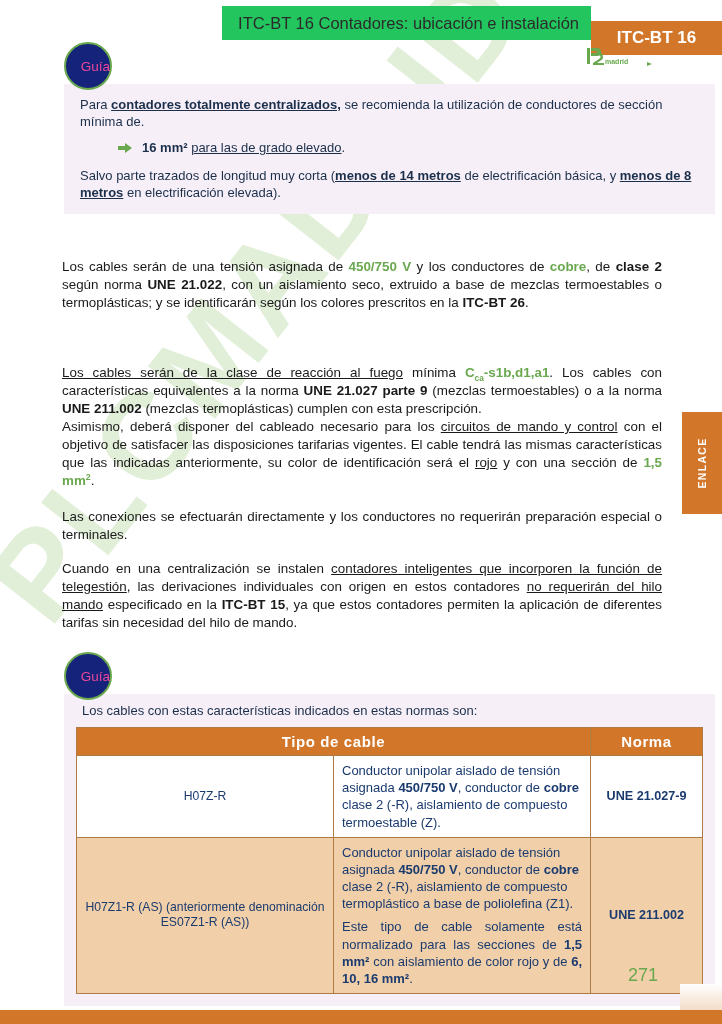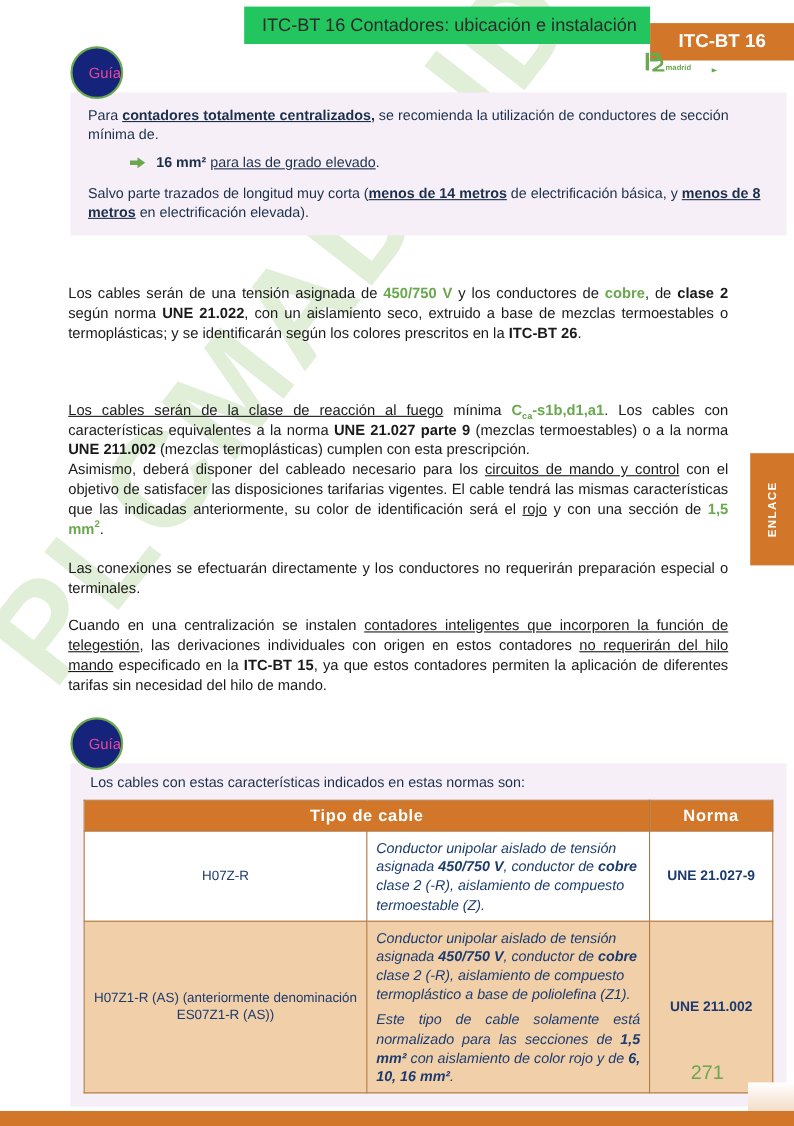--- a/index.html
+++ b/index.html
@@ -116,21 +116,21 @@
     table-layout:fixed;
   }
   .tbl td,.tbl th{border:1px solid #b07a45;vertical-align:middle;}
   .tbl thead th{
     background:#d2762a;color:#ffffff;
     font-size:15px;font-weight:bold;letter-spacing:.6px;
     padding:5px 4px;text-align:center;
     border-color:#b07a45;
   }
   .c-type{width:122px;text-align:center;padding:6px 5px;line-height:1.3;}
-  .c-desc{padding:6px 8px;line-height:1.34;font-style:italic;}
+  .c-desc{padding:6px 8px;line-height:1.34;}
   .c-desc p{margin:0 0 6px 0;}
   .c-desc p:last-child{margin-bottom:0;}
   .c-norm{width:103px;text-align:center;font-weight:bold;font-size:12.6px;padding:12px 4px;}
   .row-a td{background:#ffffff;}
   .row-b td{background:#f0cfa9;}
 
   
   .page-num{
     position:absolute;right:64px;bottom:38px;
     color:#6aa84f;font-size:18px;font-weight:normal;z-index:3;

